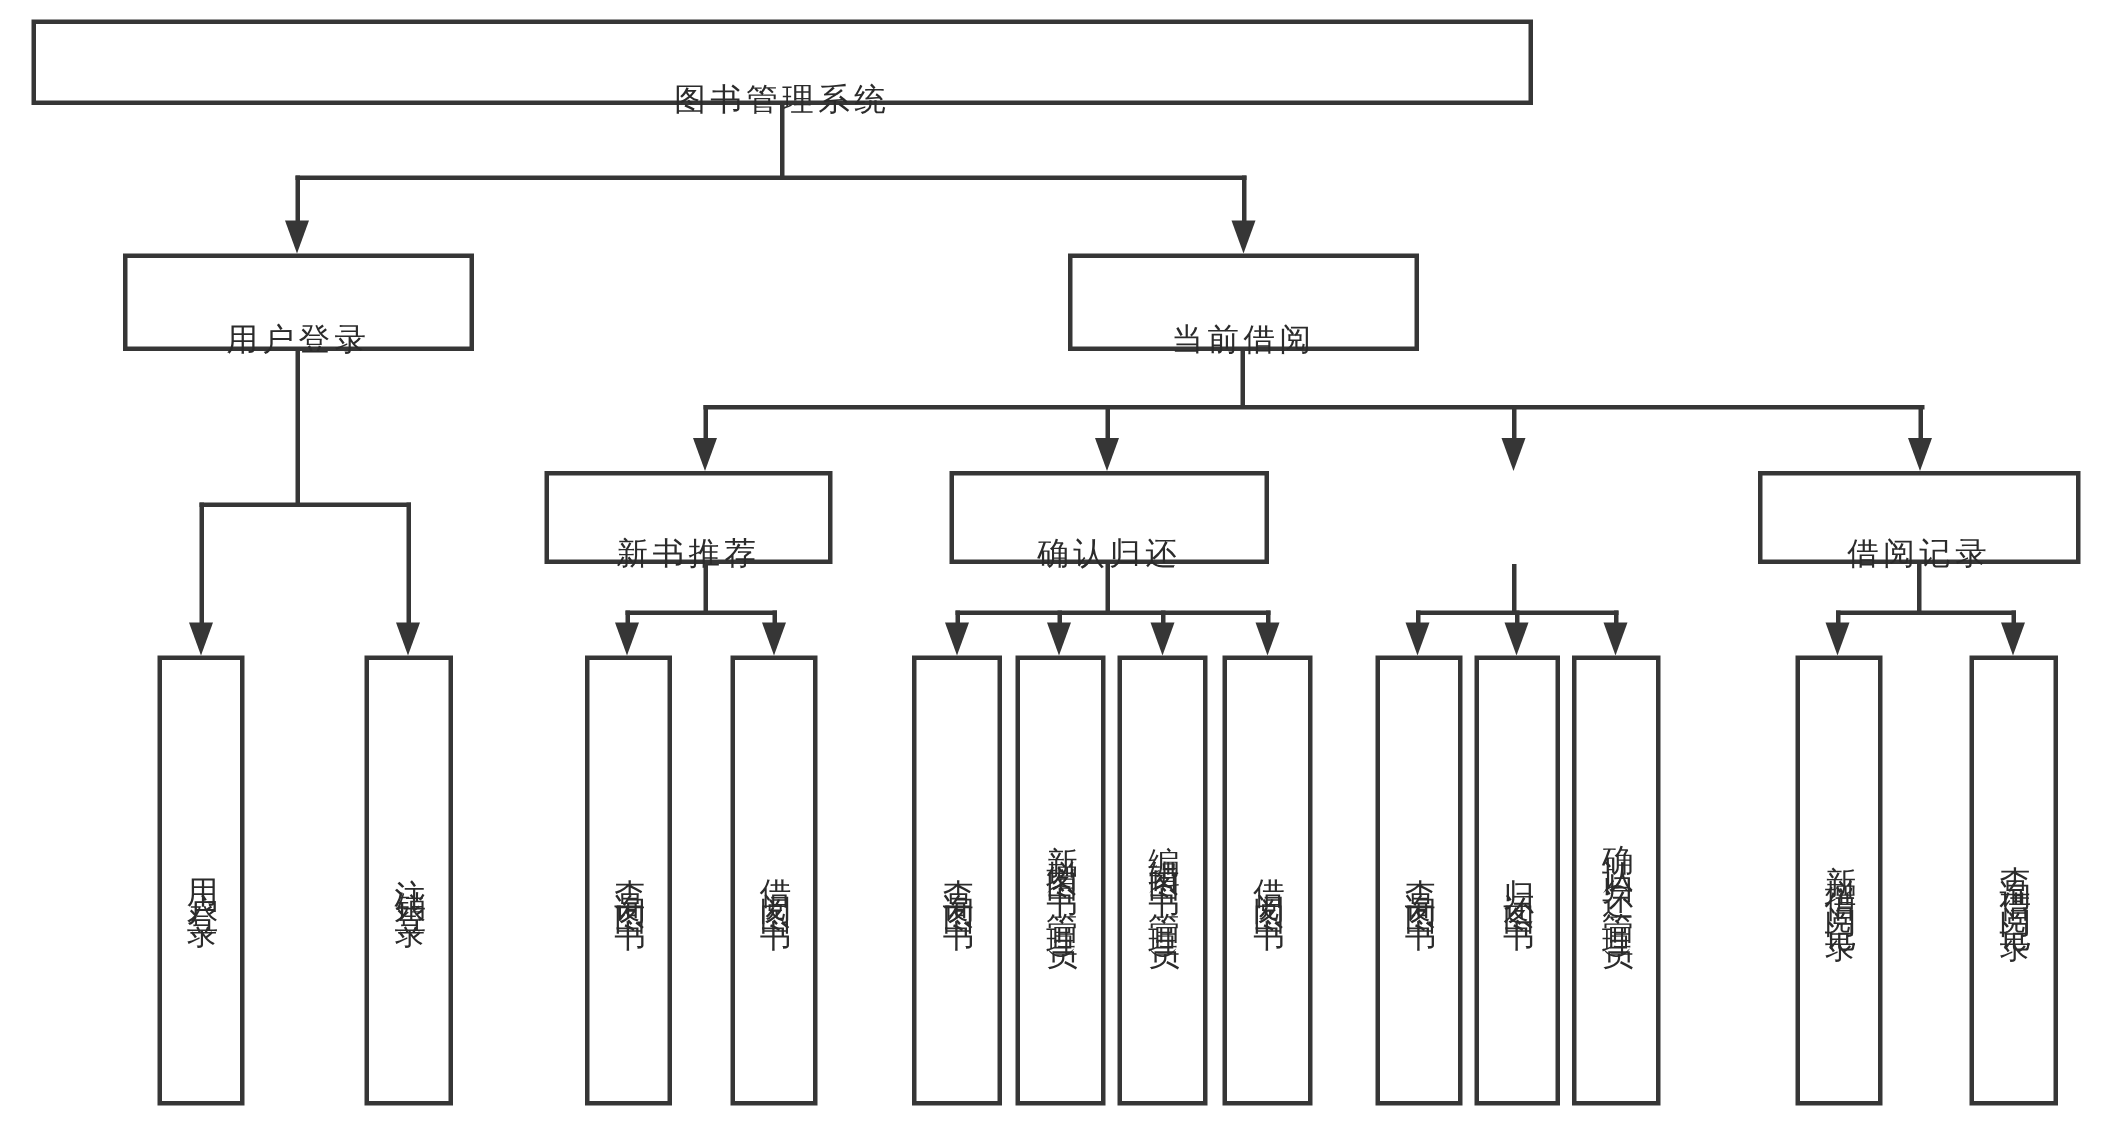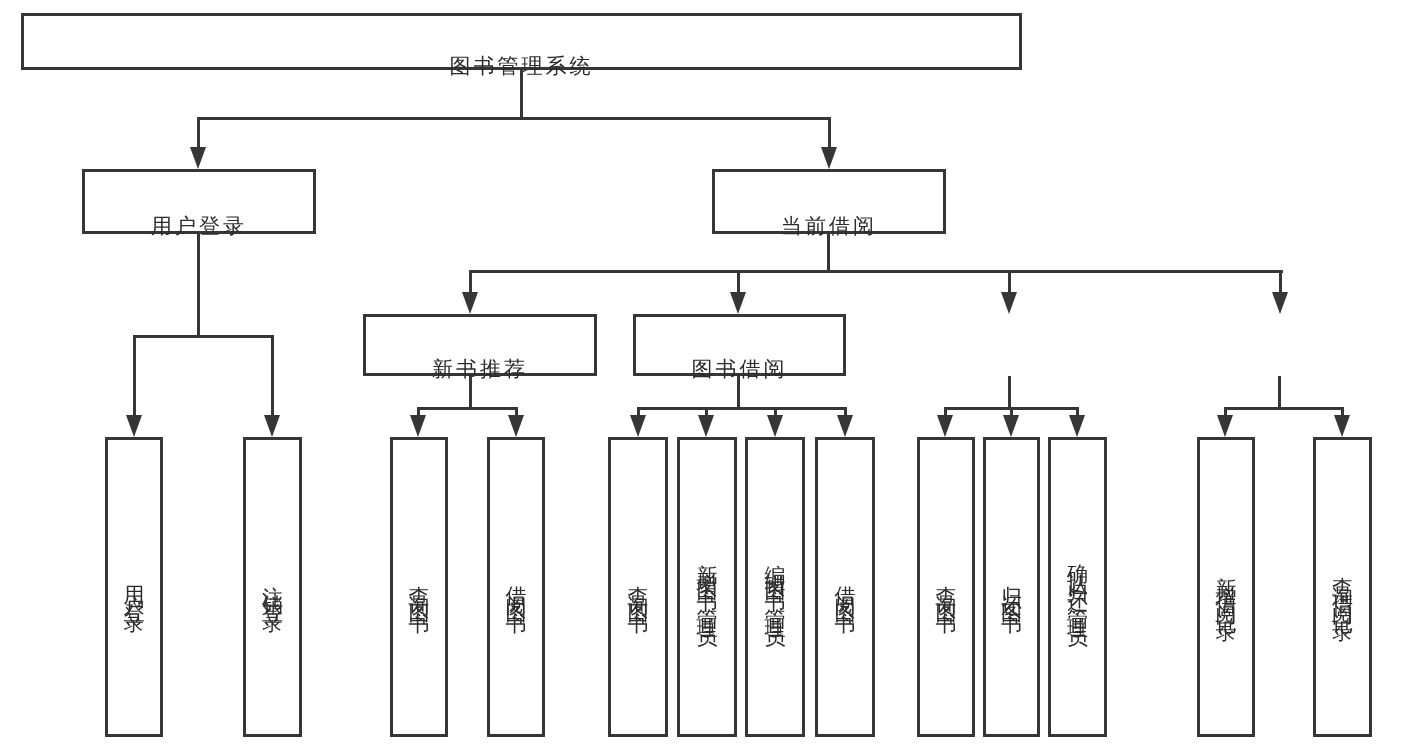--- a/index.html
+++ b/index.html
@@ -48,29 +48,32 @@
   </div>
 
   <div class="box" style="left:82px;top:169px;width:234px;height:65px;">
     <span class="hlabel">用户登录</span>
   </div>
 
   <div class="box" style="left:712px;top:169px;width:234px;height:65px;">
     <span class="hlabel">当前借阅</span>
   </div>
 
-  <div class="box" style="left:363px;top:314px;width:234px;height:62px;font-family:Liberation Mono, monospace;">
+  <div class="box" style="left:363px;top:314px;width:192px;height:62px;font-family:Liberation Mono, monospace;">
     <span class="hlabel">新书推荐</span>
   </div>
 
   <div class="box" style="left:633px;top:314px;width:213px;height:62px;">
-    <span class="hlabel">图书借阅</span>
+    <span class="hlabel">确认归还</span>
   </div>
 
 
+  <div class="box" style="left:1172px;top:314px;width:215px;height:62px;">
+    <span class="hlabel">借阅记录</span>
+  </div>
 
   <div class="box" style="left:105px;top:437px;width:58px;height:300px;">
     <span class="vlabel">用户登录</span>
   </div>
   <div class="box" style="left:243px;top:437px;width:59px;height:300px;">
     <span class="vlabel">注销登录</span>
   </div>
 
   <div class="box" style="left:390px;top:437px;width:58px;height:300px;">
     <span class="vlabel">查询图书</span>

